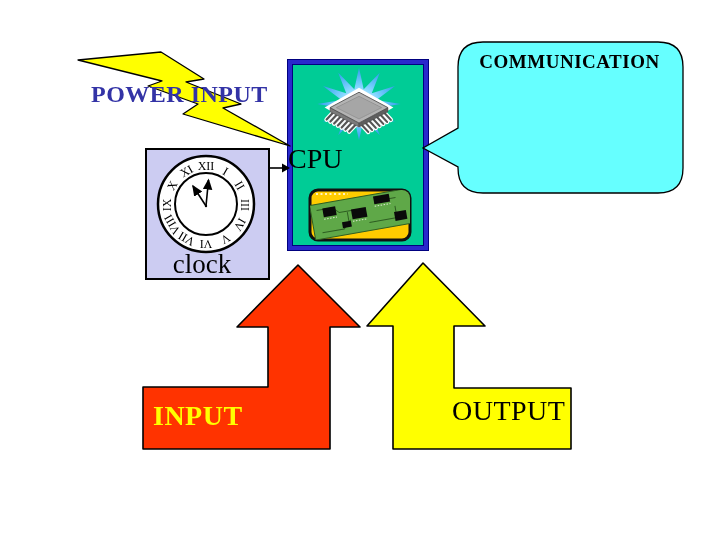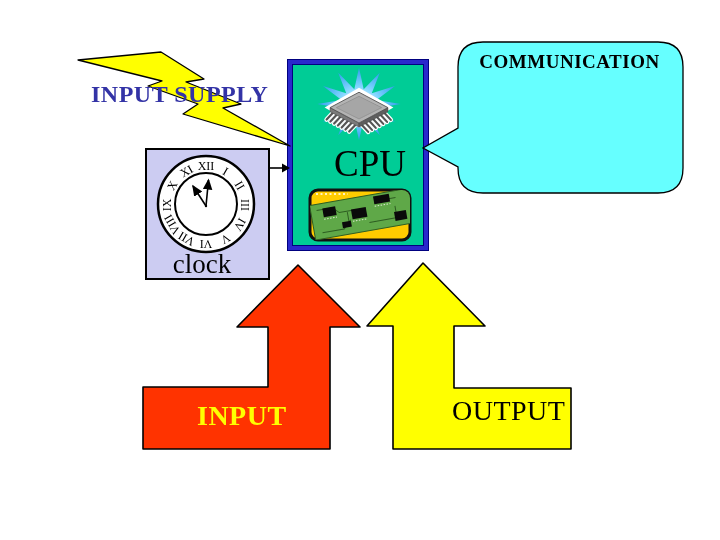--- a/index.html
+++ b/index.html
@@ -25,23 +25,23 @@
   
   #clock-face-svg   { left:145px; top:152px; }
   #starburst-svg    { left:312px; top:66px; }
   #circuit-svg      { left:308px; top:188px; }
   #shapes-svg       { left:0; top:0; }
 
   
   .lbl { position:absolute; white-space:nowrap; line-height:1; color:#000; }
   #power-supply-label { left:91px;  top:82px;  font-size:24px; font-weight:bold; letter-spacing:0.5px; }
   #communication-label{ left:458px; top:52px;  width:223px; text-align:center; font-size:19px; font-weight:bold; letter-spacing:0.5px; }
-  #cpu-label          { left:288px; top:145px; width:164px; text-align:center; font-size:37px; }
+  #cpu-label          { left:288px; top:145px; width:164px; font-size:28px; }
   #clock-label        { left:145px; top:251px; width:114px; text-align:center; font-size:27px; }
-  #input-label        { left:153px; top:402px; font-size:28px; font-weight:bold; letter-spacing:0.5px;margin-left:44px; }
+  #input-label        { left:153px; top:402px; font-size:28px; font-weight:bold; letter-spacing:0.5px; }
   #output-label       { left:452px; top:397px; font-size:28px; letter-spacing:0.5px;text-align:right; }
 
   .numeral { font-family:"Liberation Serif",serif; font-size:12px; text-anchor:middle; fill:#000; }
 </style>
 </head>
 <body>
 
 <div id="slide-canvas" style="background: rgb(255, 255, 255);">
 
   <div class="abs" id="clock-box" style="background: rgb(204, 204, 242);"></div>
@@ -154,19 +154,19 @@
 
     <polygon stroke="#000" stroke-width="1.3" stroke-linejoin="round" points="161,52 204,79 186,82 241,104 223,108 290,146 183,114 198,104 148,86 162,81 78,60" fill="#FFFF00"></polygon>
 
     <path stroke="#000" stroke-width="1.3" d="M 483,42 L 658,42 Q 683,42 683,67 L 683,168 Q 683,193 658,193 L 483,193 Q 458,193 458,168 L 458,167 L 423,148 L 458,128 L 458,67 Q 458,42 483,42 Z" fill="#66FFFF"></path>
 
     <polygon stroke="#000" stroke-width="1.6" stroke-linejoin="round" points="143,387 268,387 268,327 237,327 298,265 360,327 330,327 330,449 143,449" fill="#FF3300"></polygon>
 
     <polygon stroke="#000" stroke-width="1.6" stroke-linejoin="round" points="423,263 485,326 454,326 454,388 571,388 571,449 393,449 393,326 367,326" fill="#FFFF00"></polygon>
   </svg>
 
-  <div class="lbl" id="power-supply-label" style="color: rgb(51, 51, 166);">INPUT SUPPLY</div>
+  <div class="lbl" id="power-supply-label" style="color: rgb(51, 51, 166);">POWER INPUT</div>
   <div class="lbl" id="communication-label">COMMUNICATION</div>
   <div class="lbl" id="cpu-label">CPU</div>
   <div class="lbl" id="clock-label">clock</div>
   <div class="lbl" id="input-label" style="color: rgb(255, 255, 0);">INPUT</div>
   <div class="lbl" id="output-label" style="color: rgb(0, 0, 0);">OUTPUT</div>
 </div>
 
 </body></html>

